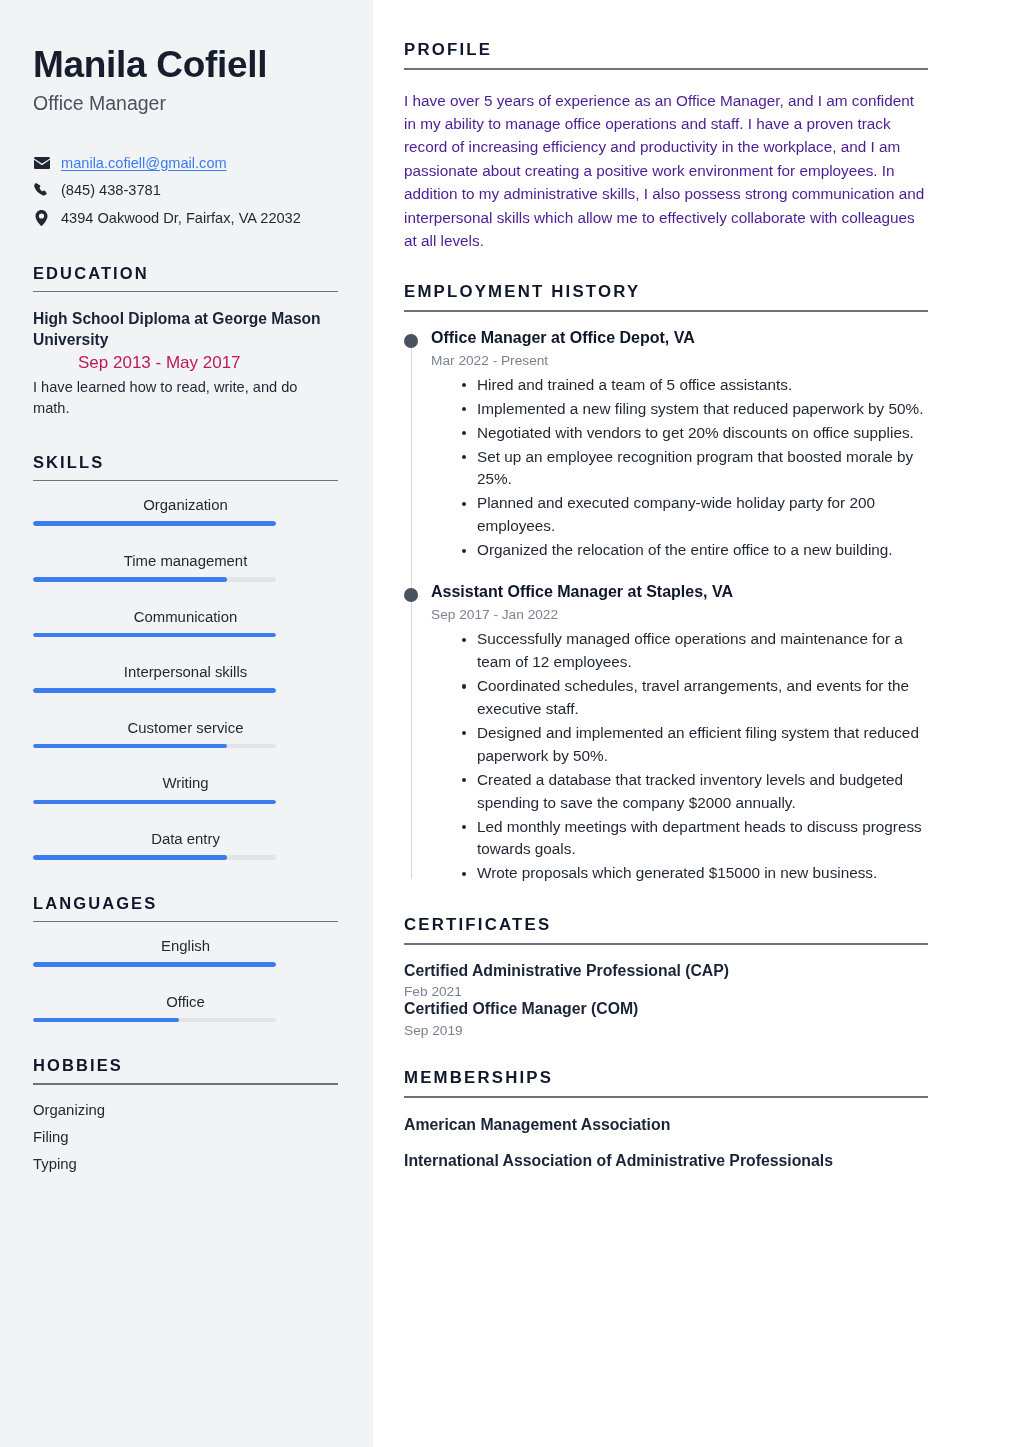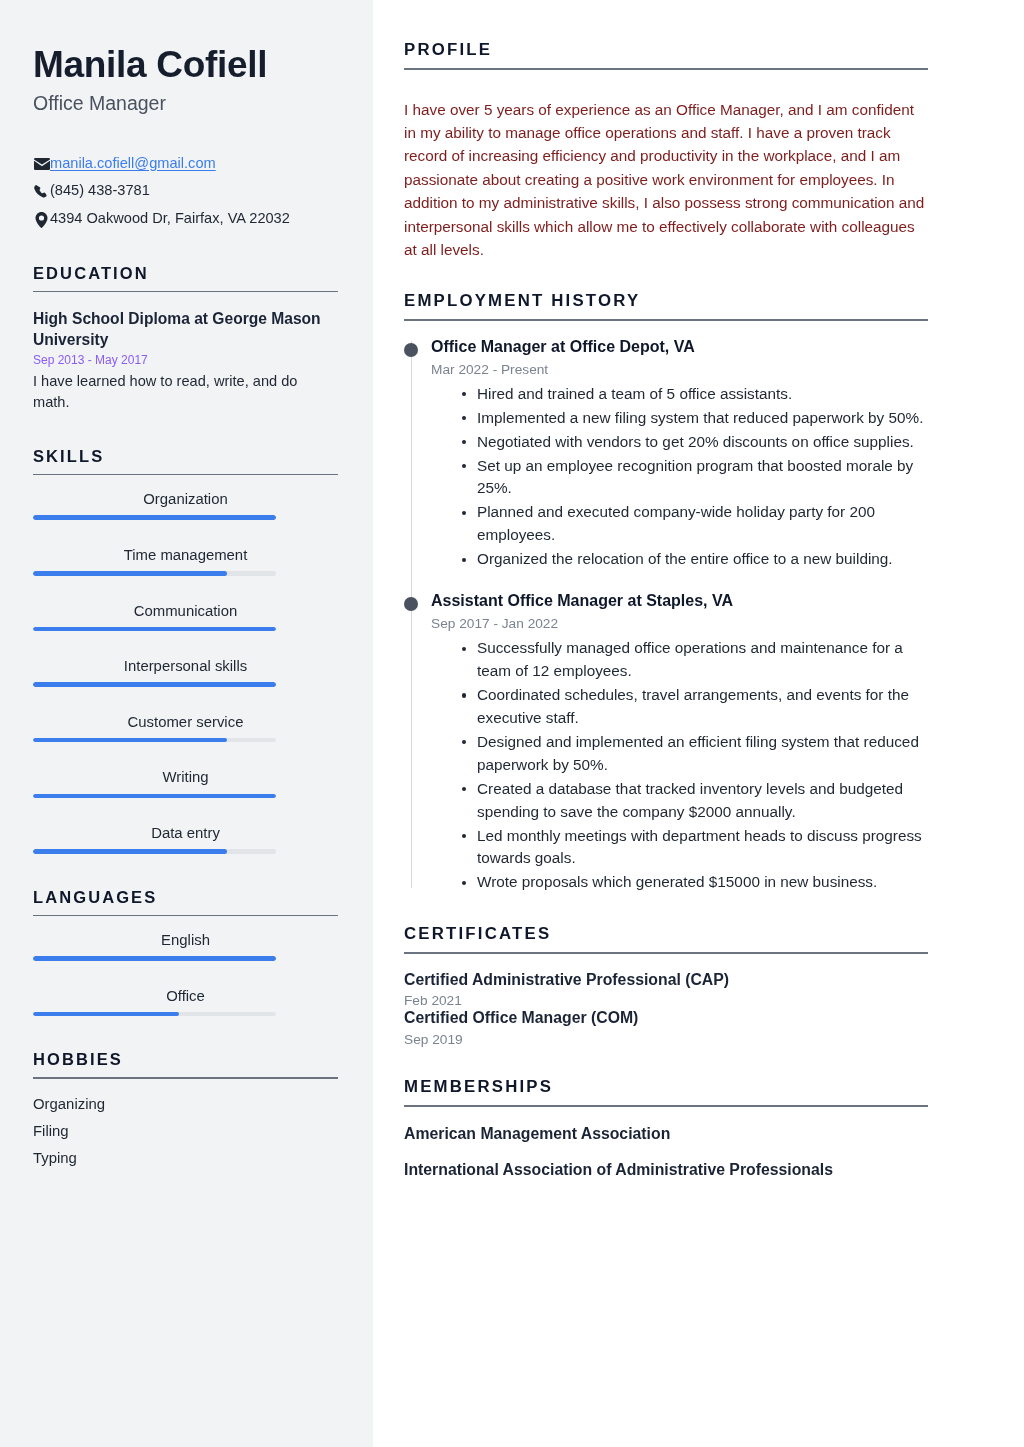--- a/index.html
+++ b/index.html
@@ -44,21 +44,22 @@
     line-height: 1.2;
   }
 
   .contact-list {
     margin-top: 36px;
     list-style: none;
   }
 
   .contact-item {
     display: flex;
-    align-items: flex-end;
+    align-items: center;
+    gap: 11px;
     font-size: 14.6px;
     color: #1f2733;
     line-height: 1.55;
     margin-bottom: 5px;
     min-height: 22px;
   }
 
   .contact-icon {
     flex: 0 0 17px;
     width: 17px;
@@ -94,23 +95,24 @@
   .side-section .section-rule { width: 305px; }
 
   .edu-item { margin-top: 16px; }
   .edu-degree {
     font-size: 15.6px;
     font-weight: 700;
     color: #1b2436;
     line-height: 1.35;
   }
   .edu-date {
-    font-size: 12px;
-    color: #8b5cf6;
+    font-size: 17px;
+    color: #be185d;
     margin-top: 3px;
+    margin-left: 45px;
   }
   .edu-desc {
     font-size: 14.6px;
     color: #1f2733;
     line-height: 1.42;
     margin-top: 4px;
   }
 
   .links-list { margin-top: 18px; list-style: none; }
   .link-row { font-size: 14.8px; line-height: 1.5; }
@@ -157,23 +159,23 @@
     flex: 1 1 auto;
     padding: 40px 44px 40px 31px;
     background: #ffffff;
   }
 
   .main-section { margin-bottom: 30px; }
   .main-section .section-head { font-size: 16.8px; letter-spacing: 2.2px; }
 
   .profile-text {
     font-size: 15.3px;
-    color: #7f1d1d;
+    color: #4c1d95;
     line-height: 1.53;
-    margin-top: 28px;
+    margin-top: 19px;
   }
 
   
   .timeline {
     position: relative;
     margin-top: 16px;
     padding-left: 0;
     list-style: none;
   }
   .timeline::before {

